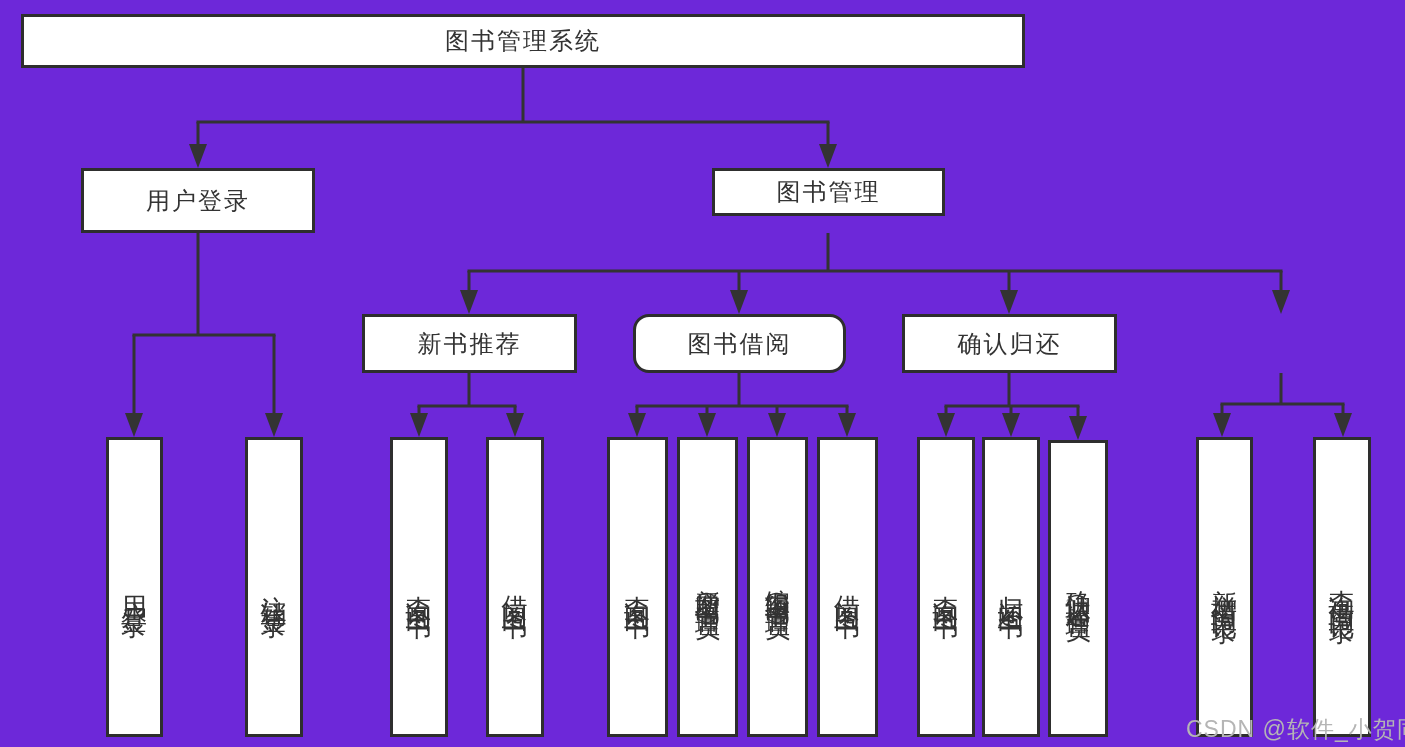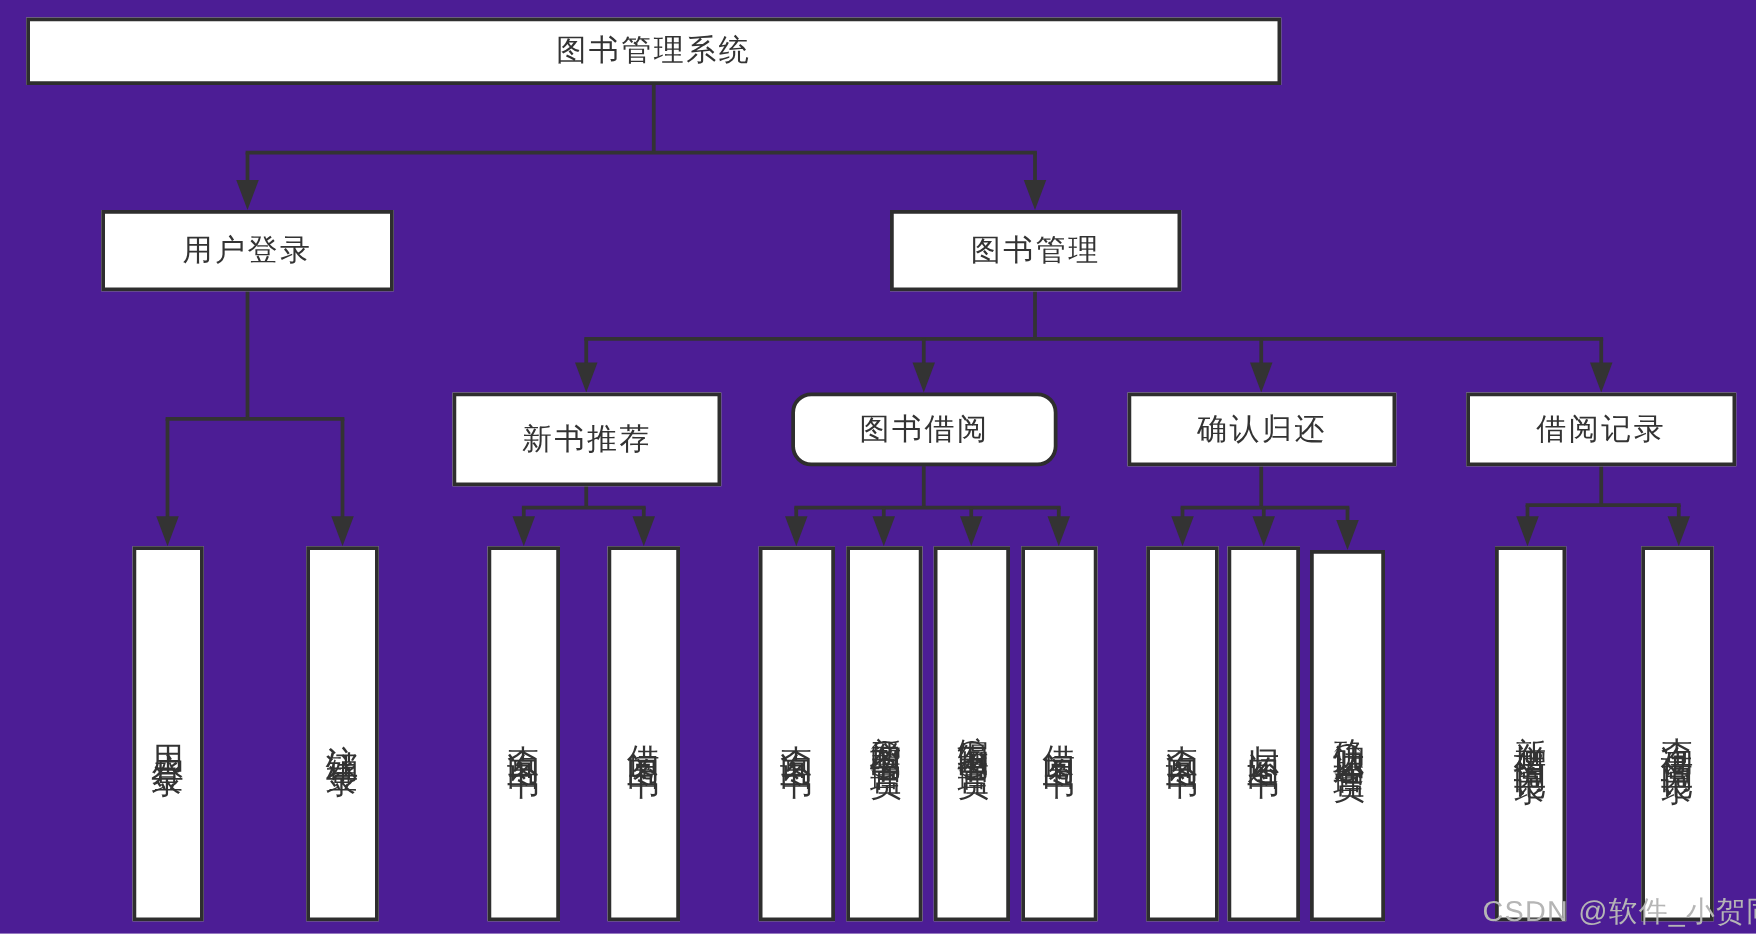--- a/index.html
+++ b/index.html
@@ -5,21 +5,21 @@
   html, body {
     margin: 0; padding: 0;
     background: #ffffff;
     font-family: "Liberation Sans", "DejaVu Sans", sans-serif;
   }
   #canvas {
     position: relative;
     width: 1405px;
     height: 747px;
     overflow: hidden;
-    background: #4c1d95;
+    background: #6d28d9;
   }
   #connectors {
     position: absolute;
     left: 0; top: 0;
     width: 1405px; height: 747px;
     pointer-events: none;
   }
   .node {
     position: absolute;
     box-sizing: border-box;
@@ -131,36 +131,33 @@
     </g>
   </svg>
 
   <div class="node node-h" style="left:21px;top:14px;width:1004px;height:54px;">
     <span>图书管理系统</span>
   </div>
 
   <div class="node node-h" style="left:81px;top:168px;width:234px;height:65px;">
     <span>用户登录</span>
   </div>
-  <div class="node node-h" style="left:712px;top:168px;width:233px;height:65px;">
+  <div class="node node-h" style="left:712px;top:168px;width:233px;height:48px;">
     <span>图书管理</span>
   </div>
 
-  <div class="node node-h" style="left:362px;top:314px;width:215px;height:75px;">
+  <div class="node node-h" style="left:362px;top:314px;width:215px;height:59px;">
     <span>新书推荐</span>
   </div>
   <div class="node node-h" style="left:633px;top:314px;width:213px;height:59px;border-radius:16px;">
     <span>图书借阅</span>
   </div>
   <div class="node node-h" style="left:902px;top:314px;width:215px;height:59px;">
     <span>确认归还</span>
   </div>
-  <div class="node node-h" style="left:1173px;top:314px;width:216px;height:59px;">
-    <span>借阅记录</span>
-  </div>
 
   <div class="node node-v" style="left:106px;top:437px;width:57px;height:300px;">
     <span>用户登录</span>
   </div>
   <div class="node node-v" style="left:245px;top:437px;width:58px;height:300px;">
     <span>注销登录</span>
   </div>
 
   <div class="node node-v" style="left:390px;top:437px;width:58px;height:300px;">
     <span>查询图书</span>

